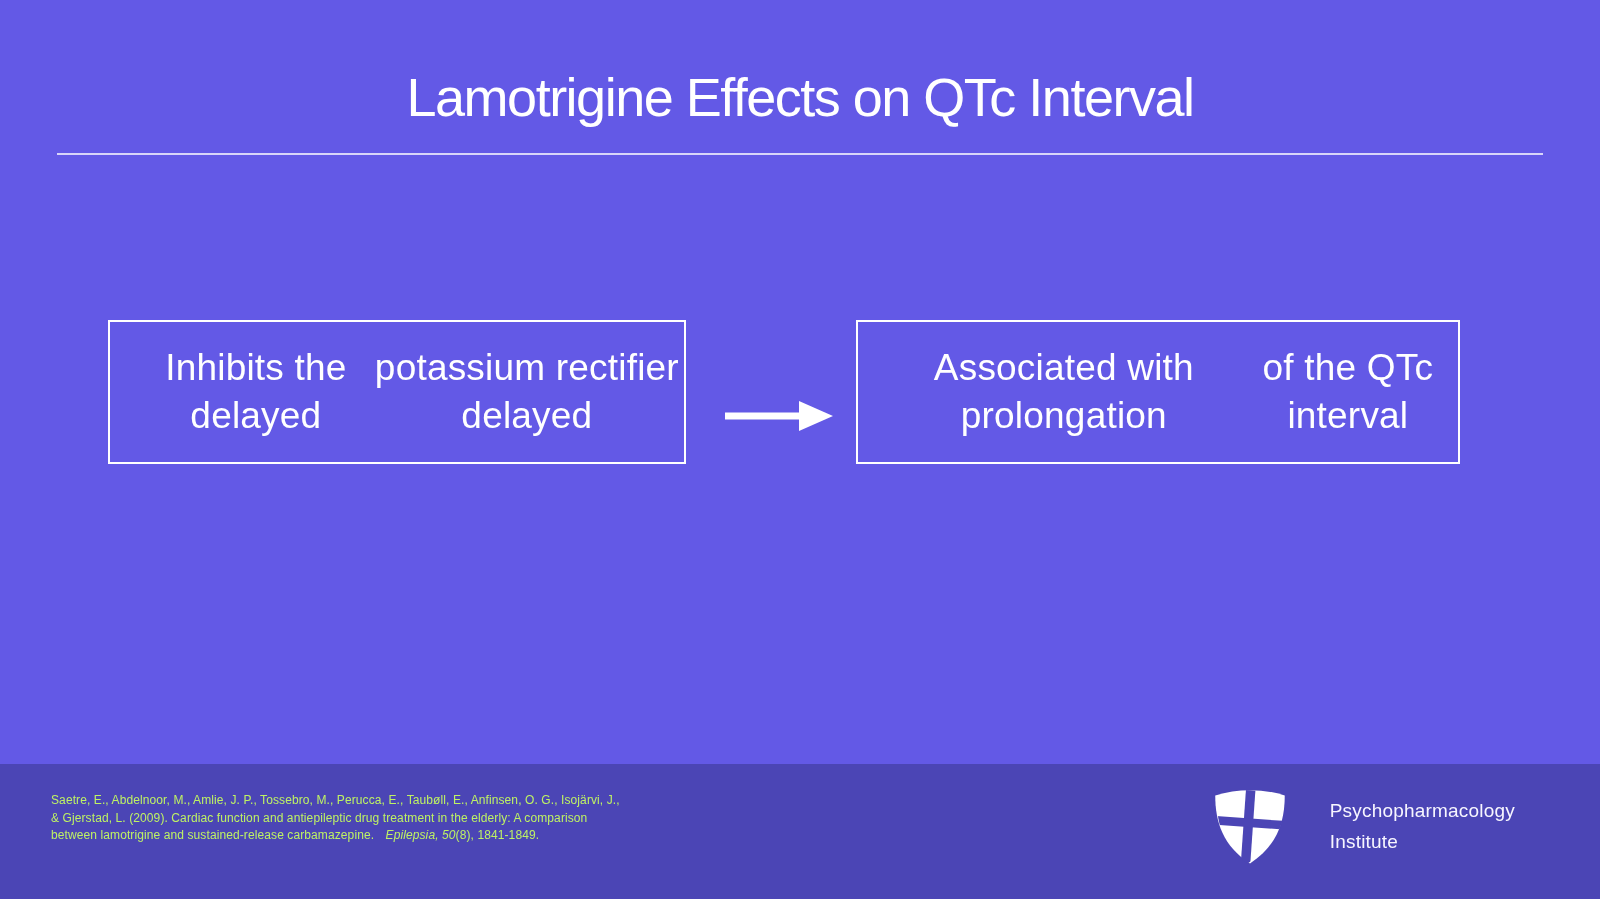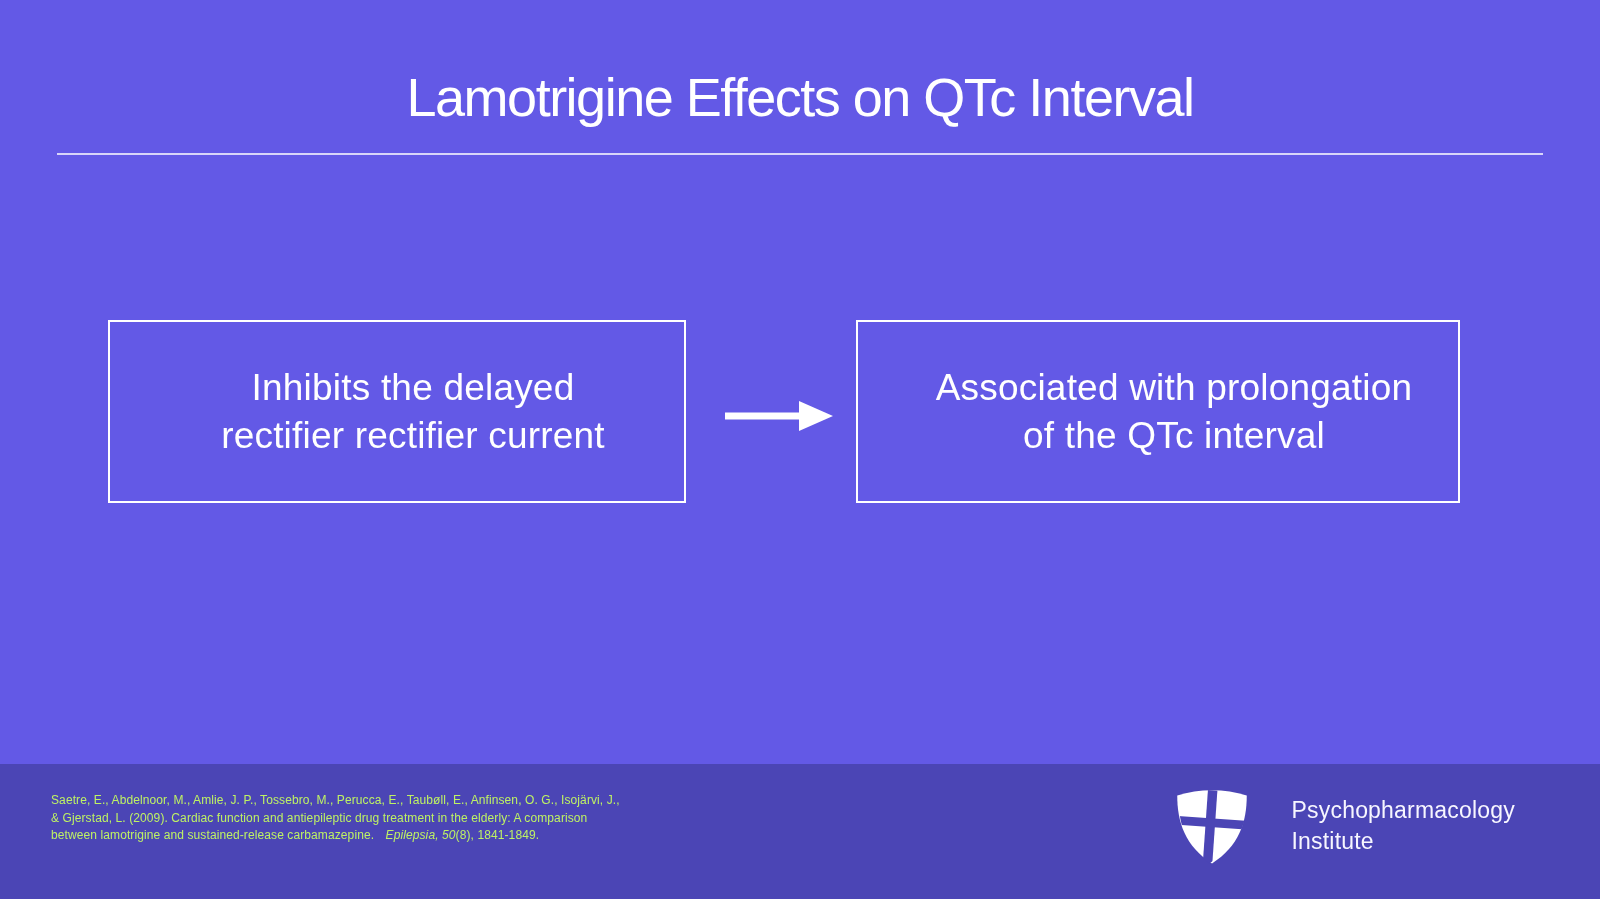--- a/index.html
+++ b/index.html
@@ -37,24 +37,24 @@
     top: 153px; left: 57px;
     width: 1486px; height: 2px;
     background: var(--divider);
     opacity: 0.75;
   }
 
   
   .concept-box {
     position: absolute;
     top: 320px;
-    height: 183px;
+    height: 144px;
     border: 2px solid var(--box-border);
     display: flex;
-    flex-direction: column;
+    flex-direction: row;
     justify-content: center;
     align-items: center;
     text-align: center;
     font-size: 37px;
     font-weight: 300;
     line-height: 48px;
     letter-spacing: 0.2px;
     padding-left: 32px;
   }
   .box-left  { left: 108px; width: 578px; }
@@ -89,38 +89,38 @@
     right: 85px; top: 22px;
     display: flex;
     align-items: center;
   }
   .shield-svg {
     width: 80px; height: 79px;
     flex: 0 0 auto;
   }
   .logo-text {
     margin-left: 40px;
-    font-size: 23px;
+    font-size: 19px;
     font-weight: 300;
     line-height: 31px;
     color: #f7f6ff;
     letter-spacing: 0.2px;
   }
 </style>
 </head>
 <body>
 
 <div class="slide">
 
   <h1 class="slide-title">Lamotrigine Effects on QTc Interval</h1>
   <div class="title-divider"></div>
 
   <div class="concept-box box-left">
     <div>Inhibits the delayed</div>
-    <div>rectifier rectifier current</div>
+    <div>potassium rectifier delayed</div>
   </div>
 
   <svg class="arrow-svg" viewBox="0 0 110 36" aria-hidden="true">
     <polygon points="0,14.5 74,14.5 74,3 108,18 74,33 74,21.5 0,21.5" fill="#ffffff"></polygon>
   </svg>
 
   <div class="concept-box box-right">
     <div>Associated with prolongation</div>
     <div>of the QTc interval</div>
   </div>

